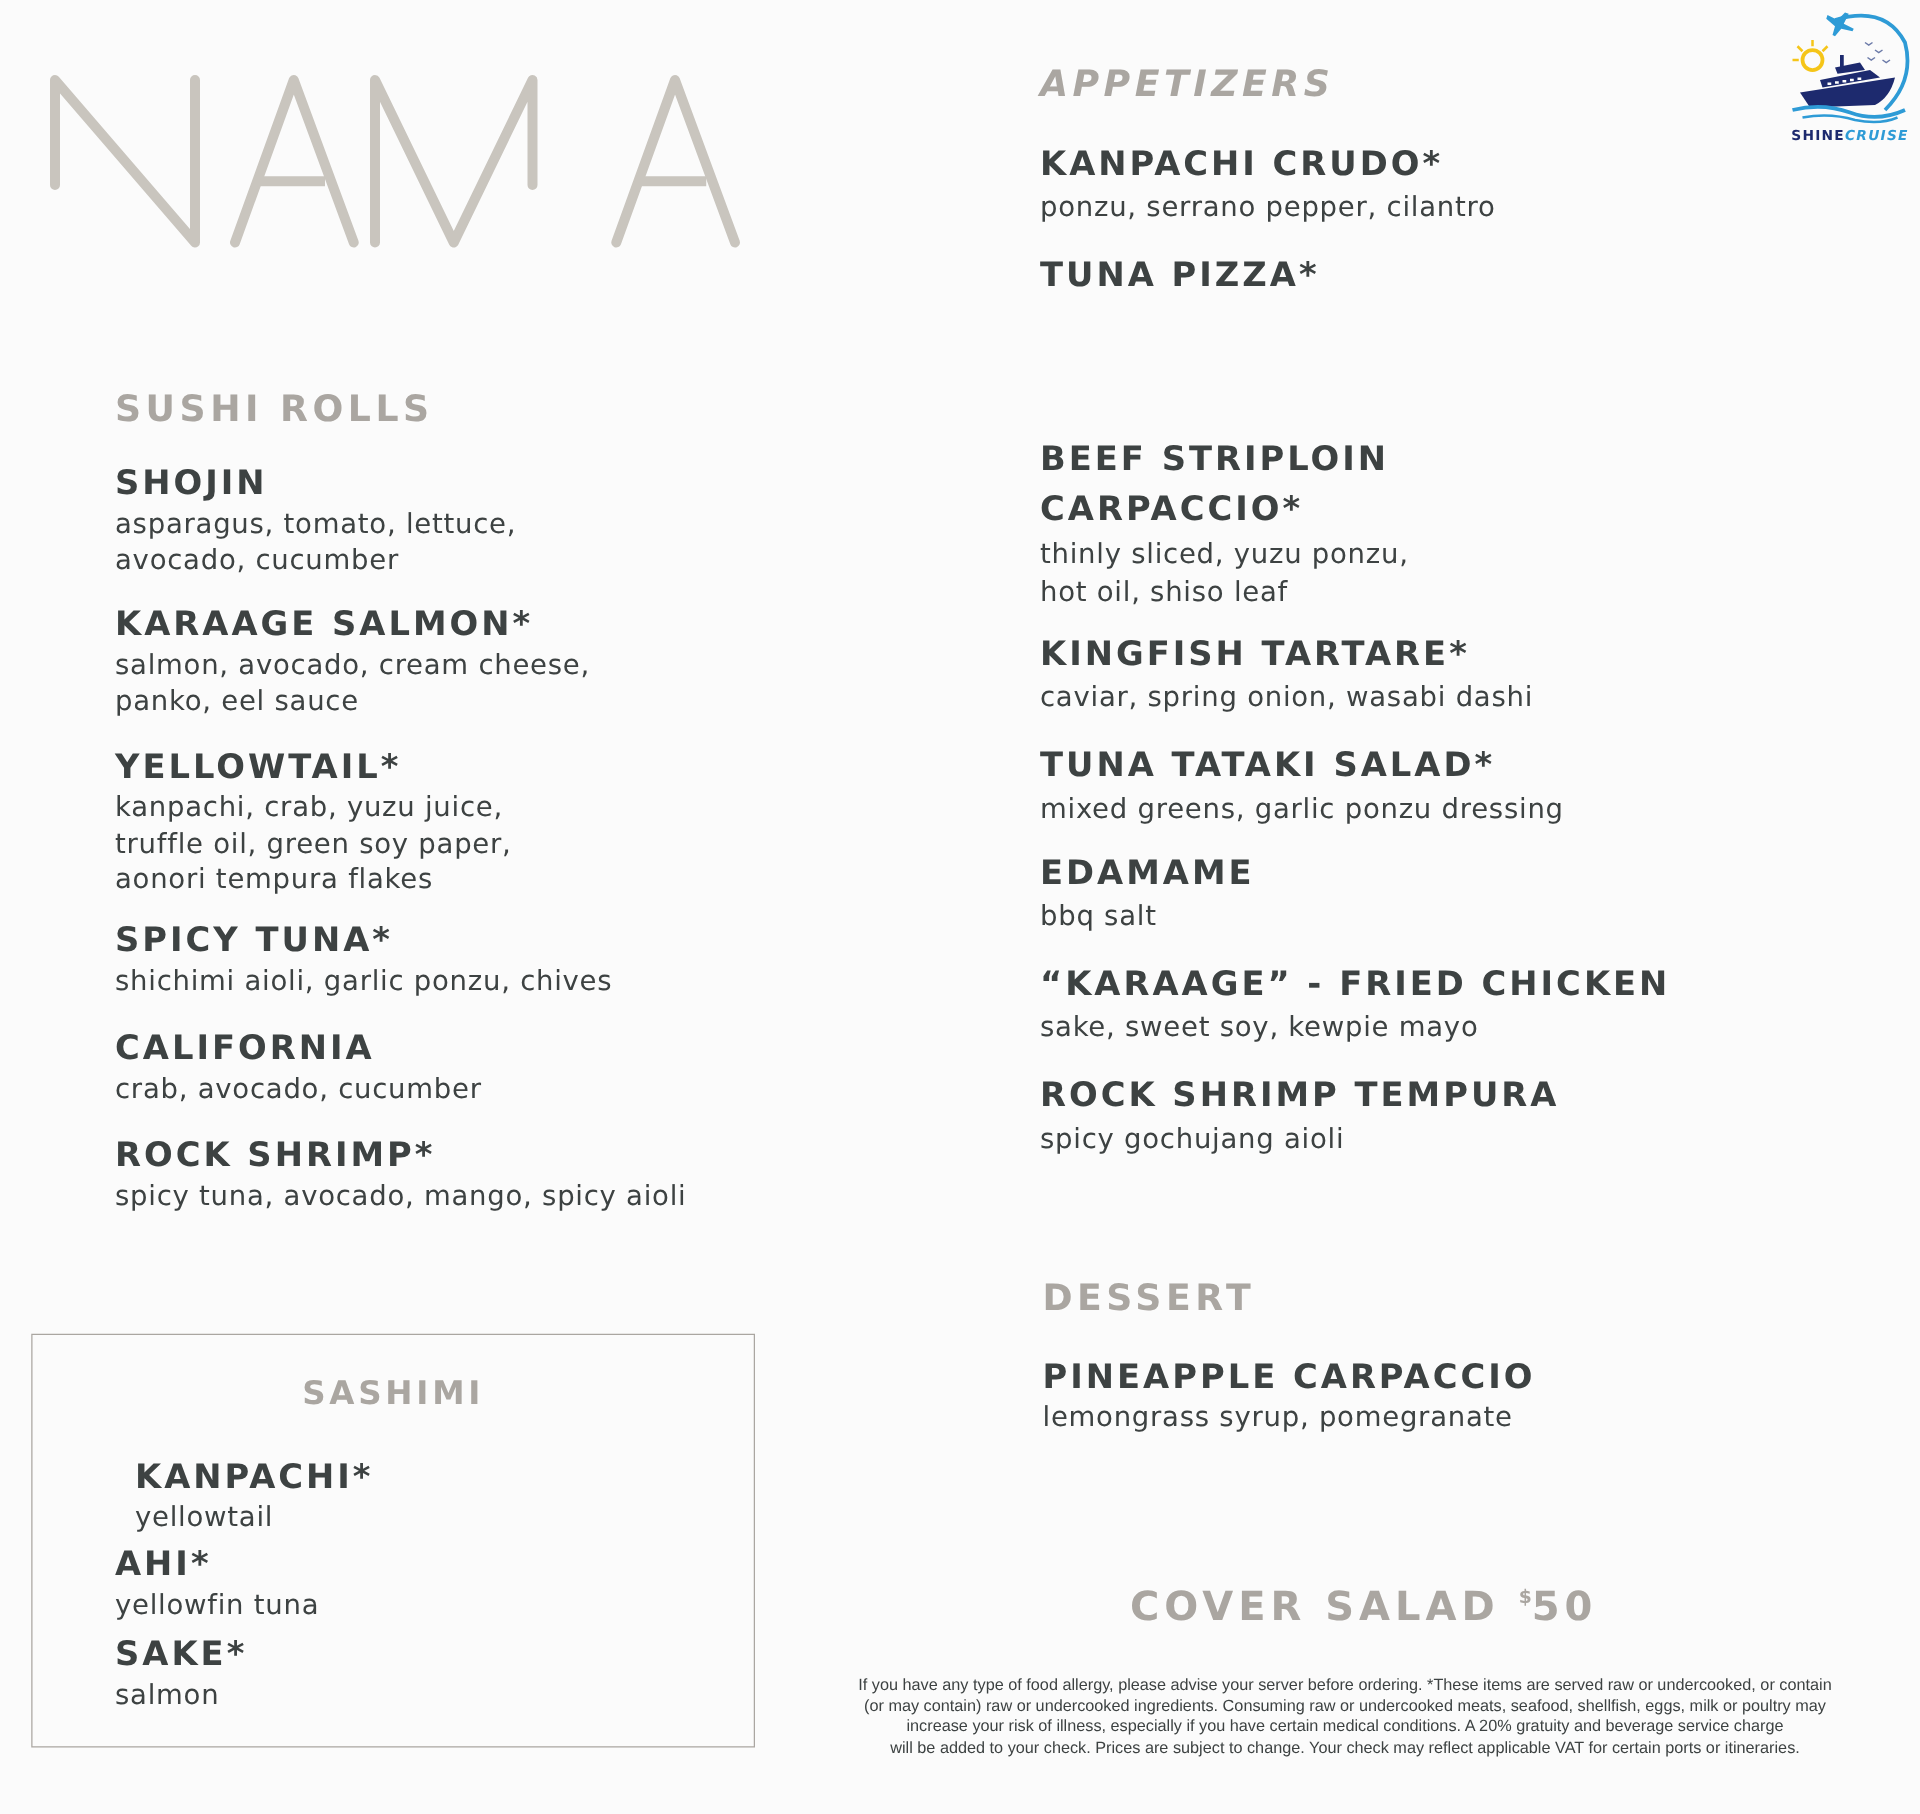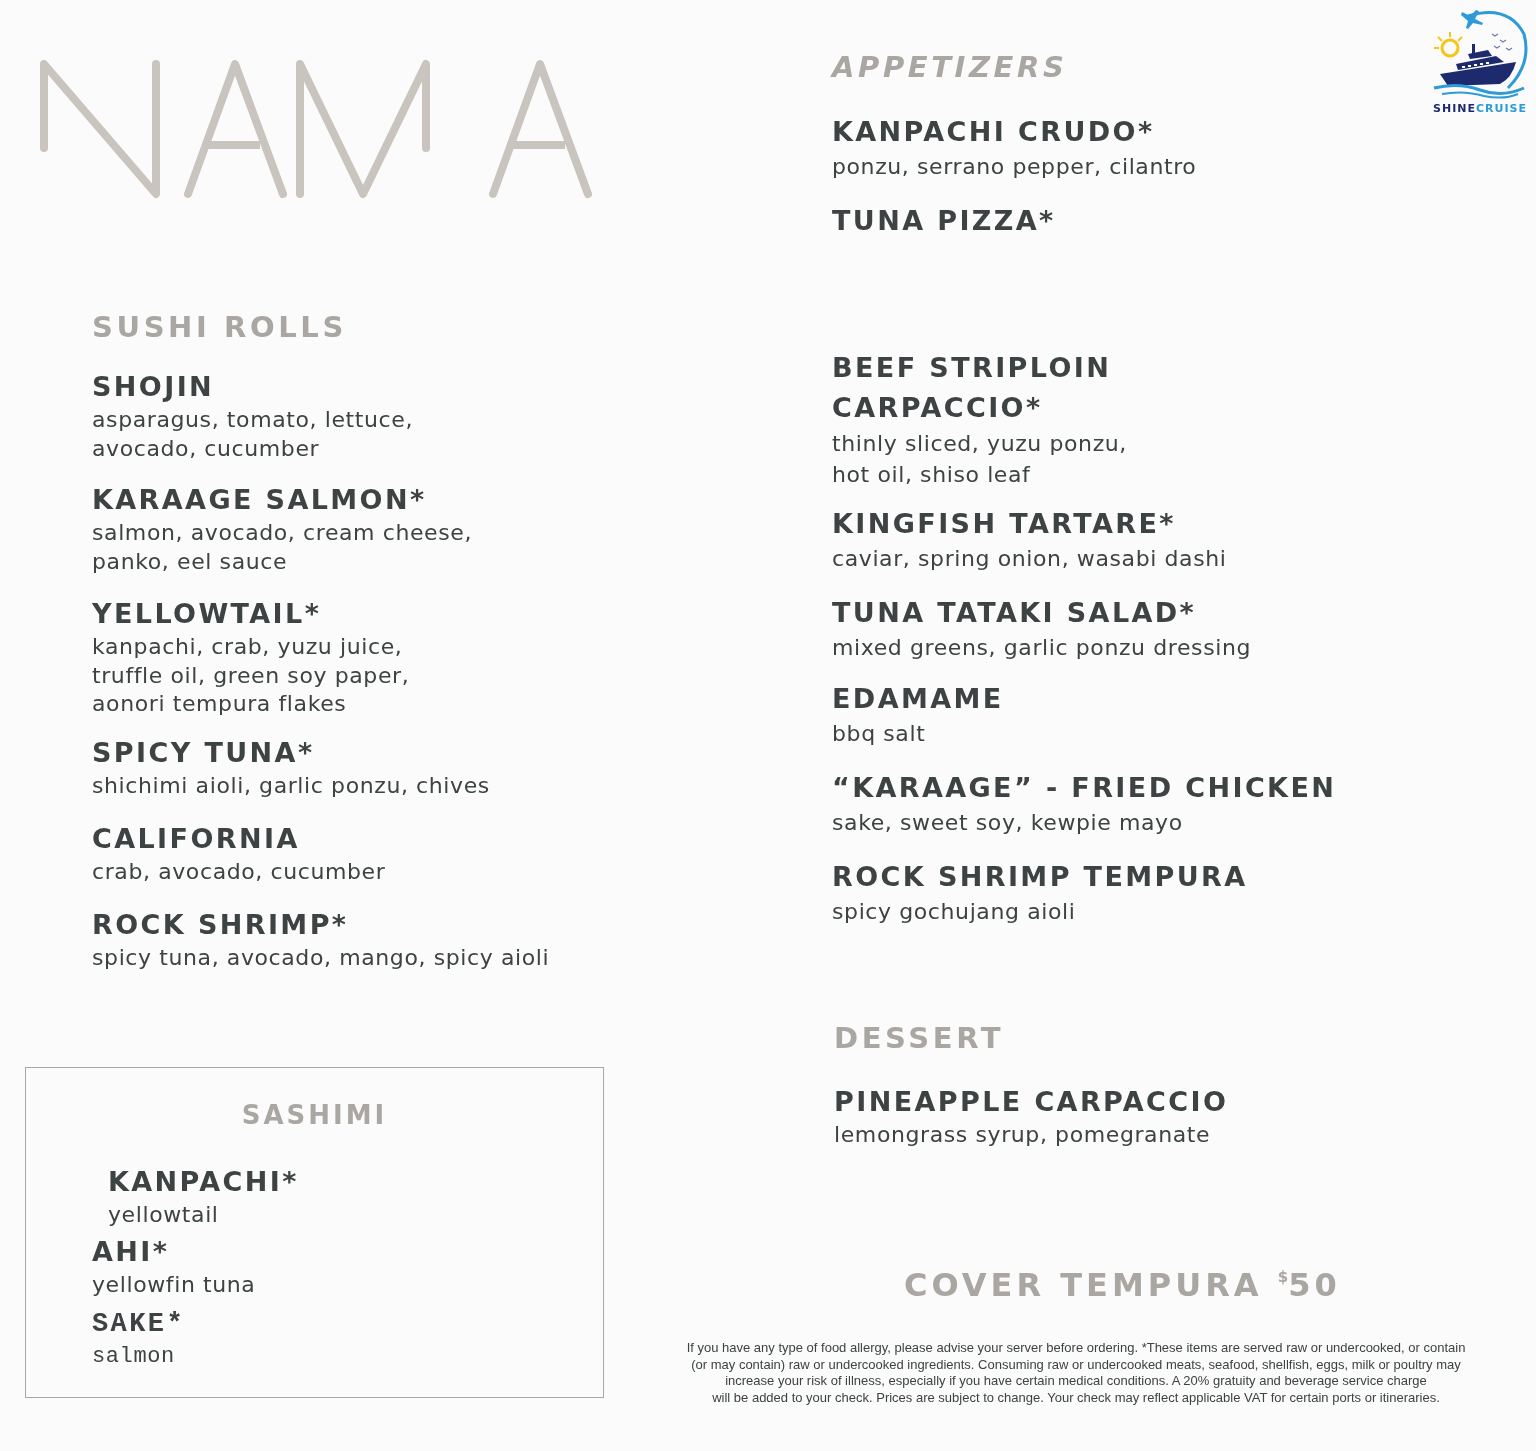--- a/index.html
+++ b/index.html
@@ -9,21 +9,21 @@
     font-family: "DejaVu Sans", sans-serif;
     color: #3d4242;
   }
   .logo-nama { position: absolute; left: 38px; top: 58px; }
   .brand-logo { position: absolute; left: 1428px; top: 4px; width: 104px; height: 112px; }
   .brand-logo .brand-text {
     position: absolute; left: 0; right: 0; top: 98px; text-align: center;
     font-size: 11px; font-weight: bold; letter-spacing: 1px;
   }
   .brand-logo .brand-text .b1 { color: #1d2a6e; }
-  .brand-logo .brand-text .b2 { color: #2e9bd6; }
+  .brand-logo .brand-text .b2 { color: #2e9bd6; font-style: italic; }
   .section-title {
     position: absolute; font-weight: bold; color: #aaa6a1;
     font-size: 29px; letter-spacing: 3.6px; white-space: nowrap;
   }
   .item { position: absolute; white-space: nowrap; }
   .item-name {
     font-weight: bold; font-size: 27px; letter-spacing: 2.4px; color: #3d4242;
     line-height: 38px; display: block;
   }
   .item-desc {
@@ -143,21 +143,21 @@
   <div class="sashimi-title">SASHIMI</div>
 </div>
 <div class="item" style="left:108px; top:1163px;">
   <span class="item-name">KANPACHI*</span>
   <span class="item-desc">yellowtail</span>
 </div>
 <div class="item" style="left:92px; top:1233px;">
   <span class="item-name">AHI*</span>
   <span class="item-desc">yellowfin tuna</span>
 </div>
-<div class="item" style="left:92px; top:1305px;font-family:Liberation Mono, monospace;">
+<div class="item" style="left:92px; top:1305px;">
   <span class="item-name">SAKE*</span>
   <span class="item-desc">salmon</span>
 </div>
 
 <div class="section-title" style="left:832px; top:50px;font-style:italic;">APPETIZERS</div>
 
 <div class="item" style="left:832px; top:113px;">
   <span class="item-name">KANPACHI CRUDO*</span>
   <span class="item-desc" style="line-height:31px">ponzu, serrano pepper, cilantro</span>
 </div>
@@ -191,20 +191,20 @@
   <span class="item-desc" style="line-height:31px">spicy gochujang aioli</span>
 </div>
 
 <div class="section-title" style="left:834px; top:1021px;">DESSERT</div>
 <div class="item" style="left:834px; top:1083px;">
   <span class="item-name">PINEAPPLE CARPACCIO</span>
   <span class="item-desc">lemongrass syrup, pomegranate</span>
 </div>
 
 <div class="cover-charge">
-  <span>COVER TEMPURA</span>
+  <span>COVER SALAD</span>
   <sup>$</sup><span>50</span>
 </div>
 
 <div class="footer-note">If you have any type of food allergy, please advise your server before ordering. *These items are served raw or undercooked, or contain
 (or may contain) raw or undercooked ingredients. Consuming raw or undercooked meats, seafood, shellfish, eggs, milk or poultry may
 increase your risk of illness, especially if you have certain medical conditions. A 20% gratuity and beverage service charge
 will be added to your check. Prices are subject to change. Your check may reflect applicable VAT for certain ports or itineraries.</div>
 
 </body></html>

